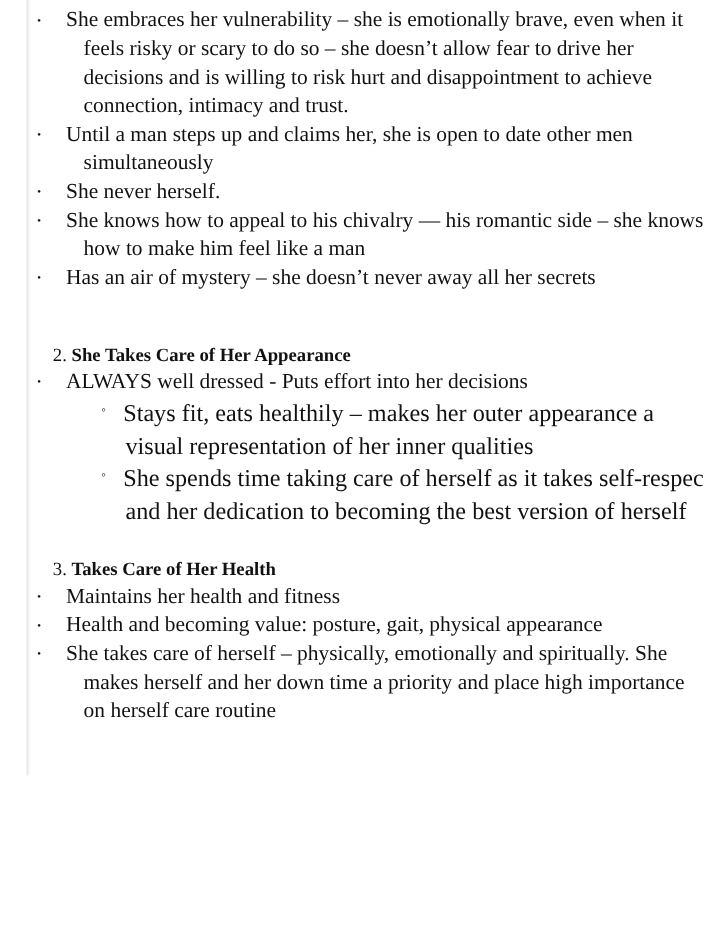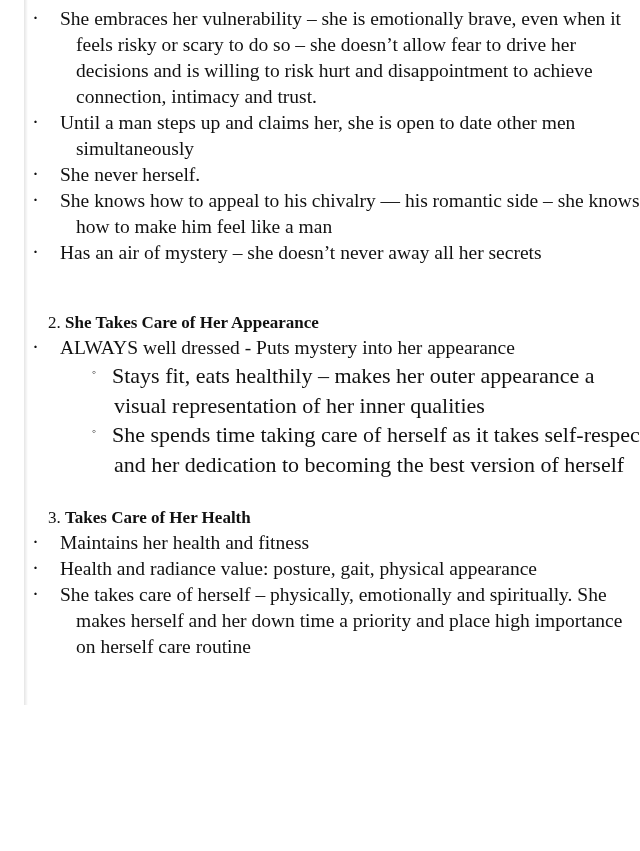--- a/index.html
+++ b/index.html
@@ -125,33 +125,33 @@
   </ul>
 
   <div class="gap-large"></div>
 
   <div class="section-heading">
     <span class="num">2.</span>
     <span class="title">She Takes Care of Her Appearance</span>
   </div>
 
   <ul class="bullet-list">
-    <li class="bullet-item hanging"><span class="txt">ALWAYS well dressed - Puts mystery into her appearance</span></li>
+    <li class="bullet-item hanging"><span class="txt">ALWAYS well dressed - Puts effort into her decisions</span></li>
   </ul>
 
   <ul class="sub-list">
     <li class="sub-item"><span class="txt">Stays fit, eats healthily – makes her outer appearance a visual representation of her inner qualities</span></li>
     <li class="sub-item"><span class="txt">She spends time taking care of herself as it takes self-respect and her dedication to becoming the best version of herself</span></li>
   </ul>
 
   <div class="gap-mid"></div>
 
   <div class="section-heading">
     <span class="num">3.</span>
     <span class="title">Takes Care of Her Health</span>
   </div>
 
   <ul class="bullet-list">
     <li class="bullet-item hanging"><span class="txt">Maintains her health and fitness</span></li>
-    <li class="bullet-item hanging"><span class="txt">Health and radiance value: posture, gait, physical appearance</span></li>
+    <li class="bullet-item hanging"><span class="txt">Health and becoming value: posture, gait, physical appearance</span></li>
     <li class="bullet-item hanging"><span class="txt">She takes care of herself – physically, emotionally and spiritually. She makes herself and her down time a priority and place high importance on herself care routine</span></li>
   </ul>
 </div>
 
 </body></html>

